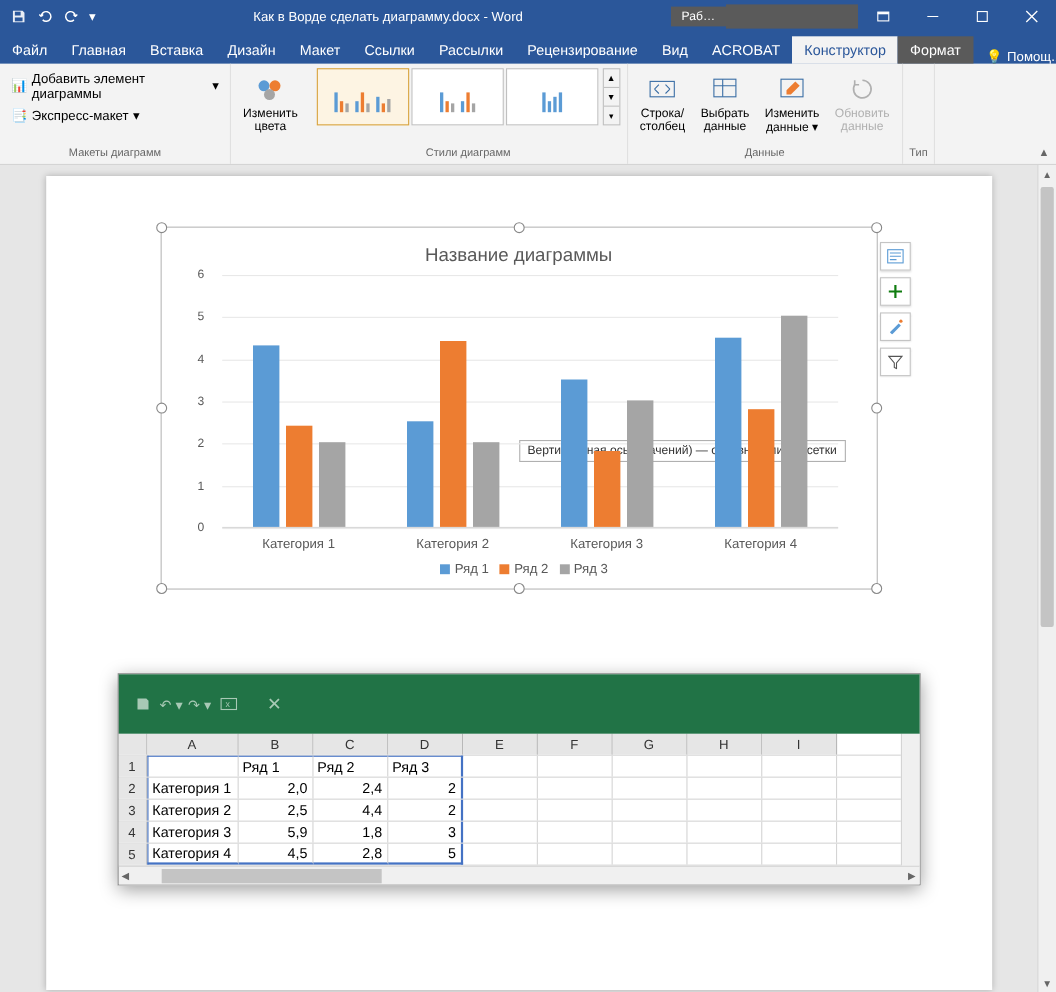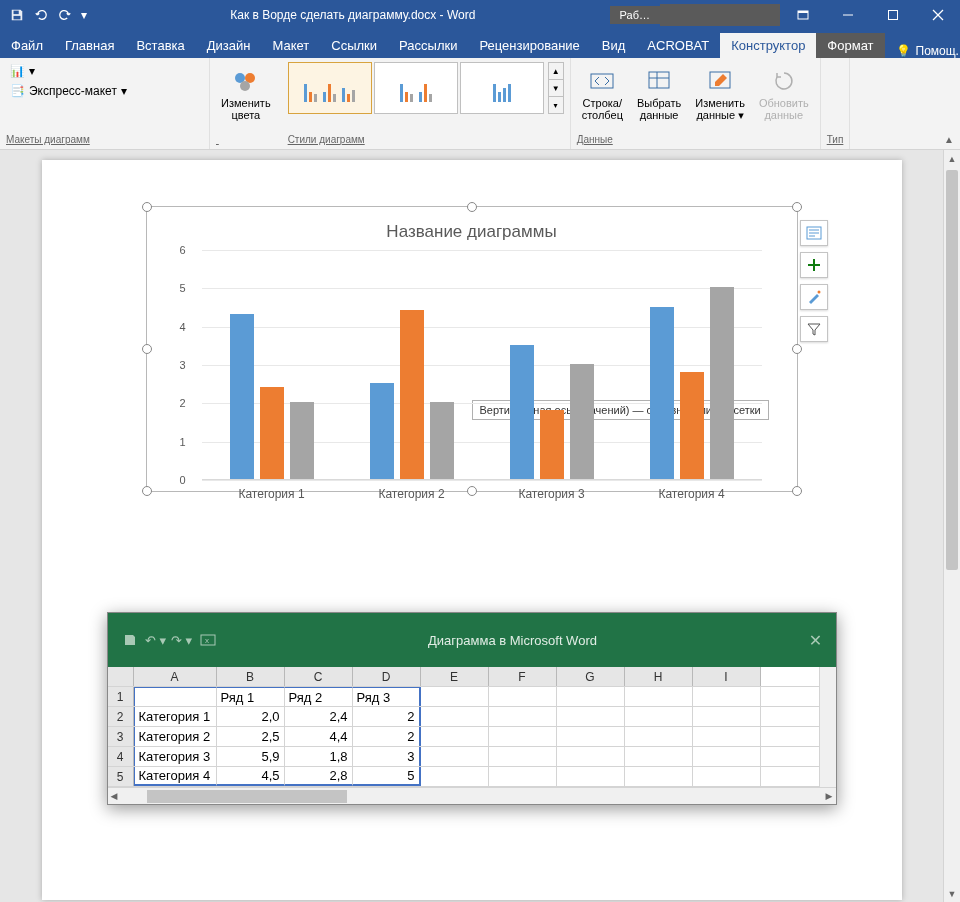--- a/index.html
+++ b/index.html
@@ -18,21 +18,21 @@
 
 .tabsbar { background: #2b579a; height: 28px; display: flex; align-items: flex-end; color: #fff; font-size: 13px; }
 .tabsbar .tab { padding: 5px 11px; cursor: pointer; white-space: nowrap; }
 .tabsbar .tab.active { background: #f3f3f3; color: #2b579a; }
 .tabsbar .tab.format { background: #5a5a5a; color: #fff; }
 .tabsbar .help { margin-left: auto; display: flex; align-items: center; gap: 4px; padding: 0 12px; font-size: 12px; }
 
 
 .ribbon { background: #f3f3f3; height: 92px; display: flex; border-bottom: 1px solid #d4d4d4; position: relative; }
 .ribbon-group { border-right: 1px solid #e0e0e0; padding: 4px 6px 2px; display: flex; flex-direction: column; }
-.ribbon-group .group-label { font-size: 10px; color: #666; text-align: left; margin-top: auto; padding: 2px 0; text-decoration: underline; }
+.ribbon-group .group-label { font-size: 10px; color: #666; text-align: center; margin-top: auto; padding: 2px 0; }
 .ribbon-group .group-body { flex: 1; display: flex; align-items: flex-start; gap: 4px; }
 .ribbon-btn { display: flex; flex-direction: column; align-items: center; padding: 3px 5px; cursor: pointer; font-size: 11px; text-align: center; }
 .ribbon-btn .icon { width: 32px; height: 32px; display: flex; align-items: center; justify-content: center; }
 .ribbon-small-btn { display: flex; align-items: center; gap: 4px; padding: 2px 4px; cursor: pointer; font-size: 12px; }
 .style-gallery { display: flex; gap: 2px; }
 .style-thumb { width: 84px; height: 52px; border: 1px solid #c0c0c0; background: #fff; cursor: pointer; display: flex; flex-direction: column; align-items: center; justify-content: center; }
 .style-thumb.sel { border: 1px solid #d8a33e; background: #fdf4e3; }
 .mini-bars { display: flex; gap: 2px; align-items: flex-end; height: 28px; }
 .mini-bar { width: 3px; }
 .collapse-ribbon { position: absolute; right: 6px; bottom: 4px; cursor: pointer; color: #666; font-size: 10px; }
@@ -161,20 +161,21 @@
     <span>💡</span>
     <span>Помощ...</span>
   </div>
 </div>
 
 <div class="ribbon">
   <div class="ribbon-group" style="width:210px;">
     <div class="group-body" style="flex-direction:column;gap:2px;">
       <div class="ribbon-small-btn">
         <span>📊</span>
+        <span>Добавить элемент диаграммы</span>
           <span>▾</span>
       </div>
       <div class="ribbon-small-btn">
         <span>📑</span>
         <span>Экспресс-макет</span>
           <span>▾</span>
       </div>
     </div>
     <div class="group-label">Макеты диаграмм</div>
   </div>
@@ -362,41 +363,41 @@
             <div class="bar" style="left: 228px; width: 24px; height: 76.6667px; background: rgb(165, 165, 165);"></div>
             <div class="xcat" style="left: 350px;">Категория 3</div>
             <div class="bar" style="left: 308px; width: 24px; height: 134.167px; background: rgb(91, 155, 213);"></div>
             <div class="bar" style="left: 338px; width: 24px; height: 69px; background: rgb(237, 125, 49);"></div>
             <div class="bar" style="left: 368px; width: 24px; height: 115px; background: rgb(165, 165, 165);"></div>
             <div class="xcat" style="left: 490px;">Категория 4</div>
             <div class="bar" style="left: 448px; width: 24px; height: 172.5px; background: rgb(91, 155, 213);"></div>
             <div class="bar" style="left: 478px; width: 24px; height: 107.333px; background: rgb(237, 125, 49);"></div>
             <div class="bar" style="left: 508px; width: 24px; height: 191.667px; background: rgb(165, 165, 165);"></div>
           </div>
+        <div class="legend" id="legend"><span class="legend-sq" style="background: rgb(91, 155, 213);"></span><span>Ряд 1</span><span class="legend-sq" style="background: rgb(237, 125, 49);"></span><span>Ряд 2</span><span class="legend-sq" style="background: rgb(165, 165, 165);"></span><span>Ряд 3</span></div>
       </div>
     </div>
 
     <div class="excel-popup">
       <div class="excel-title">
         <div class="excel-qat">
           <div class="excel-qat-btn">
               <svg width="14" height="14">
                 <path fill="currentColor" d="M2 2h8l2 2v8H2z"></path>
               </svg>
             </div>
           <div class="excel-qat-btn">↶ ▾</div>
           <div class="excel-qat-btn">↷ ▾</div>
           <div class="excel-qat-btn">
               <svg width="16" height="14">
                 <rect x="1" y="2" width="14" height="10" fill="none" stroke="currentColor"></rect>
                 <text x="5" y="10" font-size="8" fill="currentColor">x</text>
               </svg>
             </div>
         </div>
-        <div class="etitle">Диаграмма в Microsoft Word</div>
         <div class="excel-close">✕</div>
       </div>
       <div style="display:flex;">
         <div class="sheet" id="sheet" style="flex:1;">
             <div class="sheet-row">
               <div class="row-hdr"></div>
               <div class="col-hdr cw-A">A</div>
               <div class="col-hdr cw-B">B</div>
               <div class="col-hdr cw-C">C</div>
               <div class="col-hdr cw-D">D</div>

